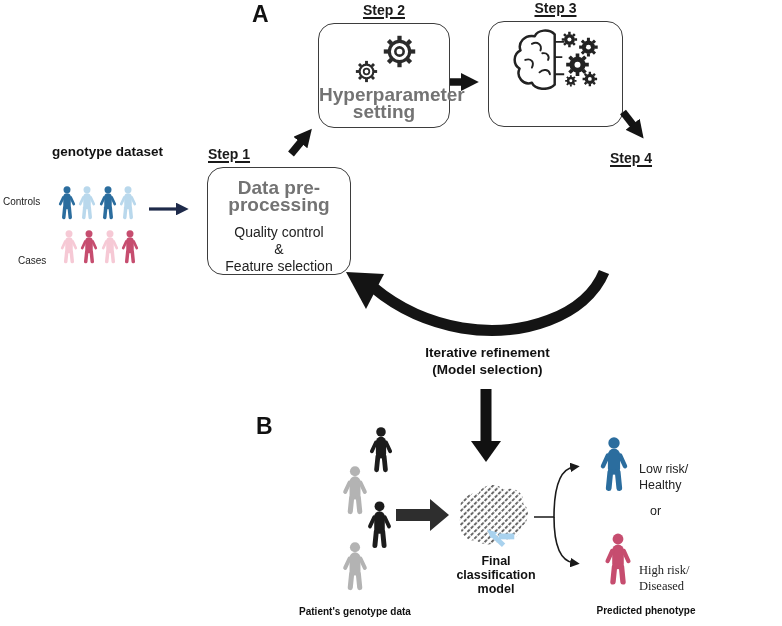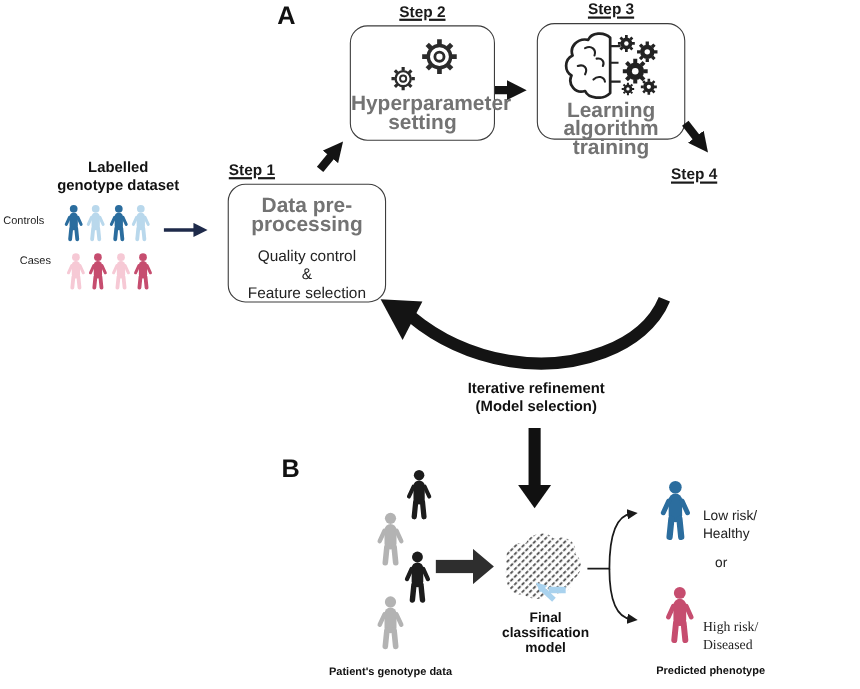--- a/index.html
+++ b/index.html
@@ -83,41 +83,40 @@
       <path d="M0 0 L10 5 L0 10 z" fill="#1a1a1a"></path>
     </marker>
   </defs>
 </svg>
 
 <div id="canvas">
 
   <div class="abs panel-letter" style="left:252px; top:1px;">A</div>
 
   <div class="abs dataset-title" style="left:30px; top:143px; width:155px;">
-    <div>Labelled</div>
     <div>genotype dataset</div>
   </div>
 
   <div class="abs row-label" style="left:3px; top:196px;">Controls</div>
   <div class="abs" style="left:56px; top:183px; white-space:nowrap;">
     <svg class="person" width="22" height="40" color="#2b6d9e">
         <use href="#person"></use>
       </svg>
     <svg class="person" width="22" height="40" style="margin-left:-6px" color="#b9d8ec">
         <use href="#person"></use>
       </svg>
     <svg class="person" width="22" height="40" style="margin-left:-6px" color="#2b6d9e">
         <use href="#person"></use>
       </svg>
     <svg class="person" width="22" height="40" style="margin-left:-6px" color="#b9d8ec">
         <use href="#person"></use>
       </svg>
   </div>
 
-  <div class="abs row-label" style="left:18px; top:232px;">Cases</div>
+  <div class="abs row-label" style="left:18px; top:255px;">Cases</div>
   <div class="abs" style="left:58px; top:227px; white-space:nowrap;">
     <svg class="person" width="22" height="40" color="#f6c9d5">
         <use href="#person"></use>
       </svg>
     <svg class="person" width="22" height="40" style="margin-left:-6px" color="#c64d6f">
         <use href="#person"></use>
       </svg>
     <svg class="person" width="22" height="40" style="margin-left:-6px" color="#f6c9d5">
         <use href="#person"></use>
       </svg>
@@ -163,24 +162,20 @@
     <svg class="abs" style="left:22px; top:6px;" width="95" height="62" viewBox="0 0 100 64" color="#222">
       <path d="M46 6 C40 0 28 1 25 8 C14 6 7 15 10 23 C2 27 2 38 9 42 C5 51 13 60 22 57 C25 64 39 66 46 59 Z" fill="none" stroke="#222" stroke-width="2.6" stroke-linejoin="round"></path>
       <path d="M22 16 c6 -3 11 1 9 7 M15 33 c6 -2 10 2 7 8 M30 46 c4 -4 10 -3 11 2 M33 26 c5 -1 8 3 6 7" fill="none" stroke="#222" stroke-width="2" stroke-linecap="round"></path>
       <path d="M46 14 h10 M46 30 h8 M46 48 h10" stroke="#222" stroke-width="2"></path>
       <use href="#gear-solid" x="52" y="2" width="19" height="19"></use>
       <use href="#gear-solid" x="70" y="8" width="23" height="23"></use>
       <use href="#gear-solid" x="56" y="24" width="28" height="28"></use>
       <use href="#gear-solid" x="74" y="44" width="18" height="18"></use>
       <use href="#gear-solid" x="56" y="48" width="14" height="14"></use>
     </svg>
-    <div class="abs" style="left:0; right:0; top:70px;">
-      <div class="box-title">Learning algorithm</div>
-      <div class="box-title">training</div>
-    </div>
   </div>
 
   <svg class="abs" style="left:614px; top:103px;" width="46" height="46">
     <line x1="9" y1="9" x2="23" y2="27" stroke="#141414" stroke-width="7.5" marker-end="url(#mk-black)"></line>
   </svg>
 
   <div class="abs step-label" style="left:610px; top:150px;">Step 4</div>
 
   <svg class="abs" style="left:336px; top:262px;" width="290" height="90" viewBox="0 0 290 90">
     <path d="M268 10 C250 54 186 76 126 66 C92 60 62 46 38 26" fill="none" stroke="#141414" stroke-width="11"></path>

